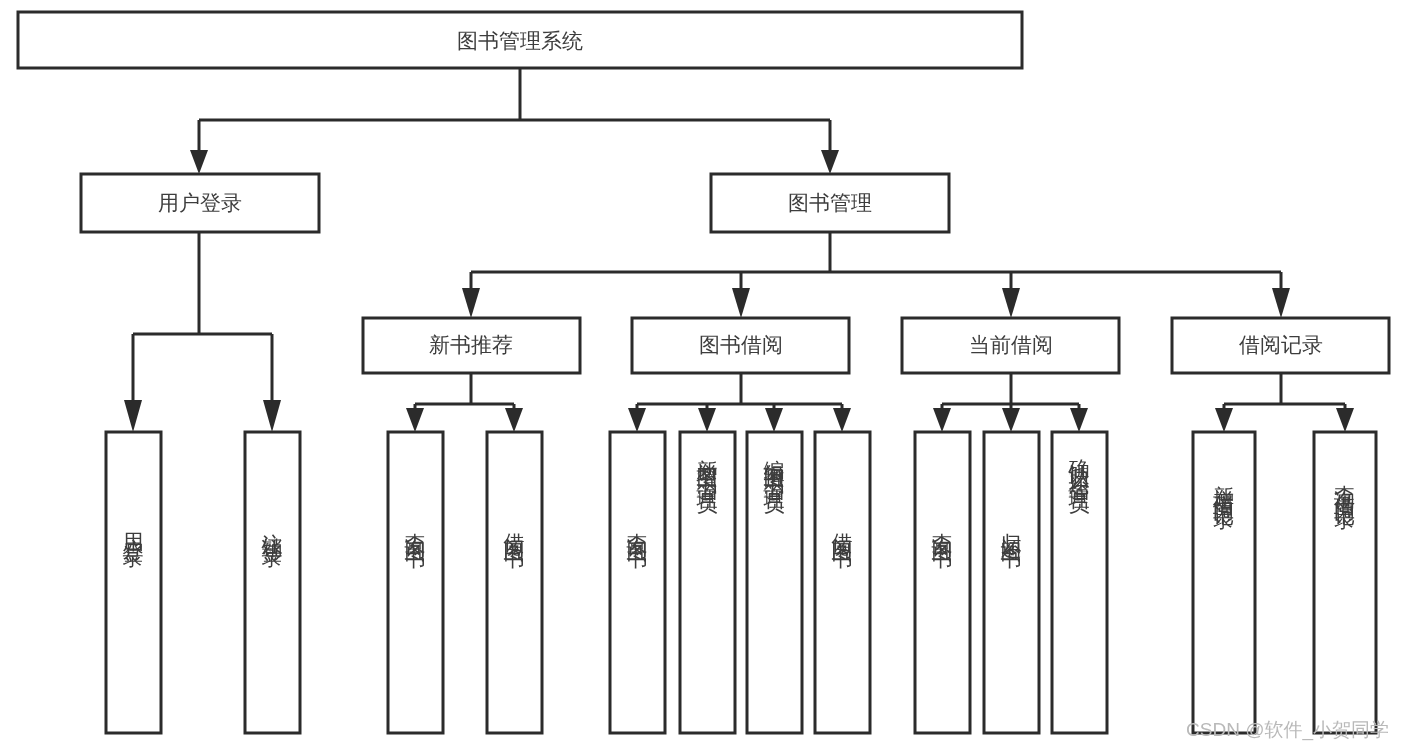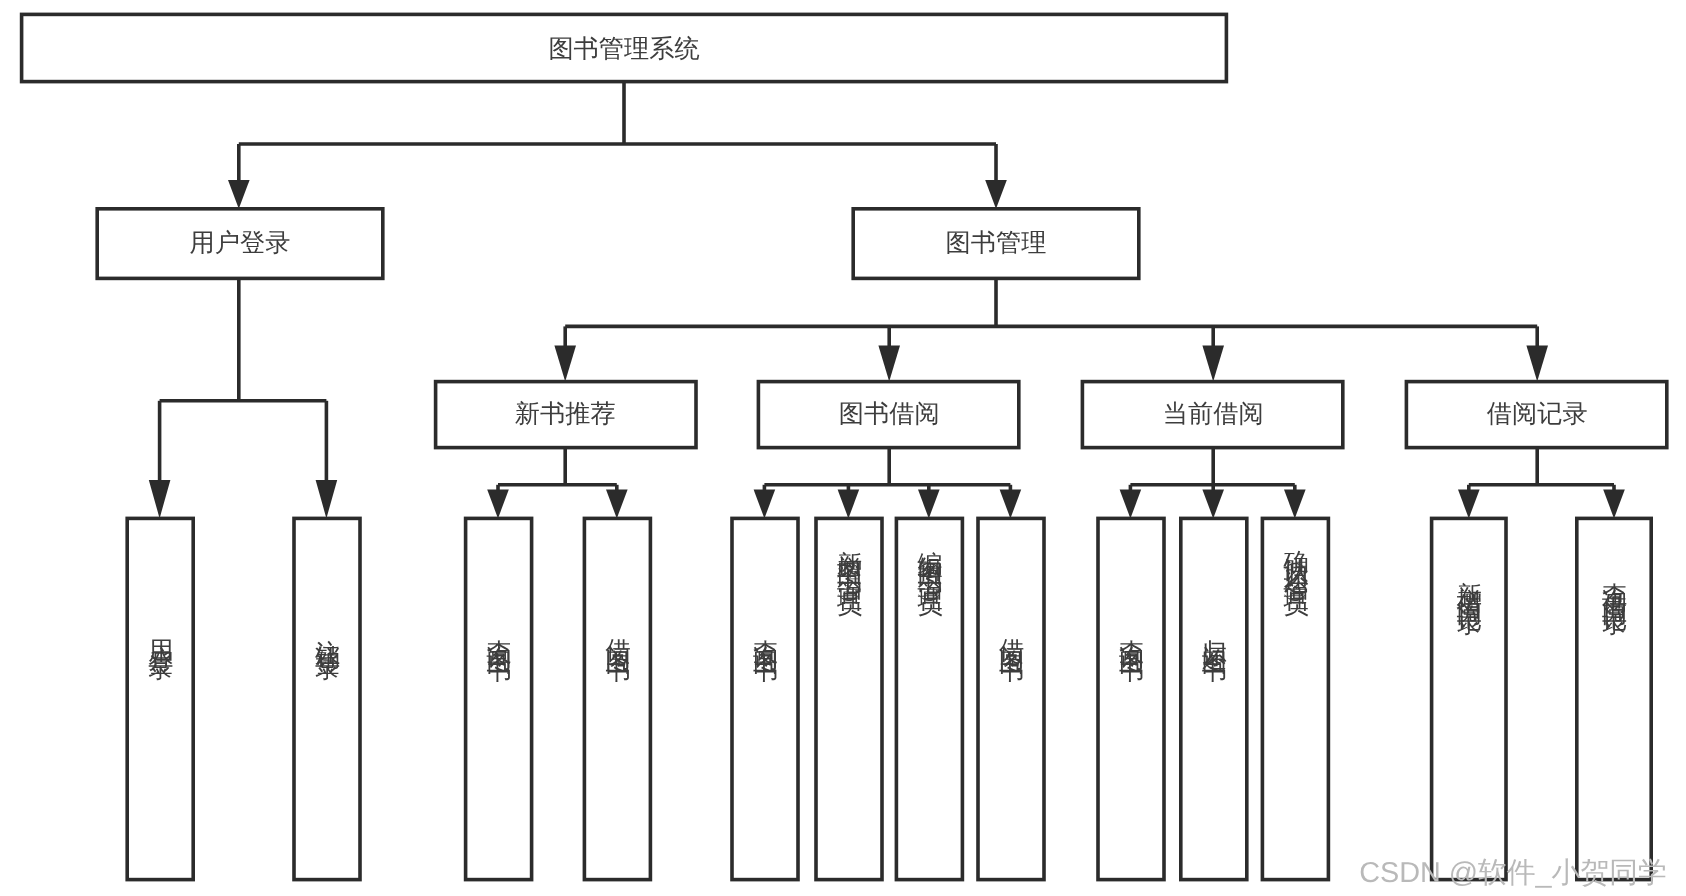--- a/index.html
+++ b/index.html
@@ -59,21 +59,21 @@
     font-size: 21px;
     color: #3d3d3d;
     line-height: 1;
     white-space: nowrap;
     font-family: "Liberation Sans", "DejaVu Sans", sans-serif;
   }
   .watermark {
     position: absolute;
     right: 16px;
     bottom: 4px;
-    font-size: 24px;
+    font-size: 19px;
     color: #b9b9b9;
     font-family: "Liberation Sans", "DejaVu Sans", sans-serif;
     white-space: nowrap;
   }
 </style>
 </head>
 <body>
 
 <div id="stage">
 

